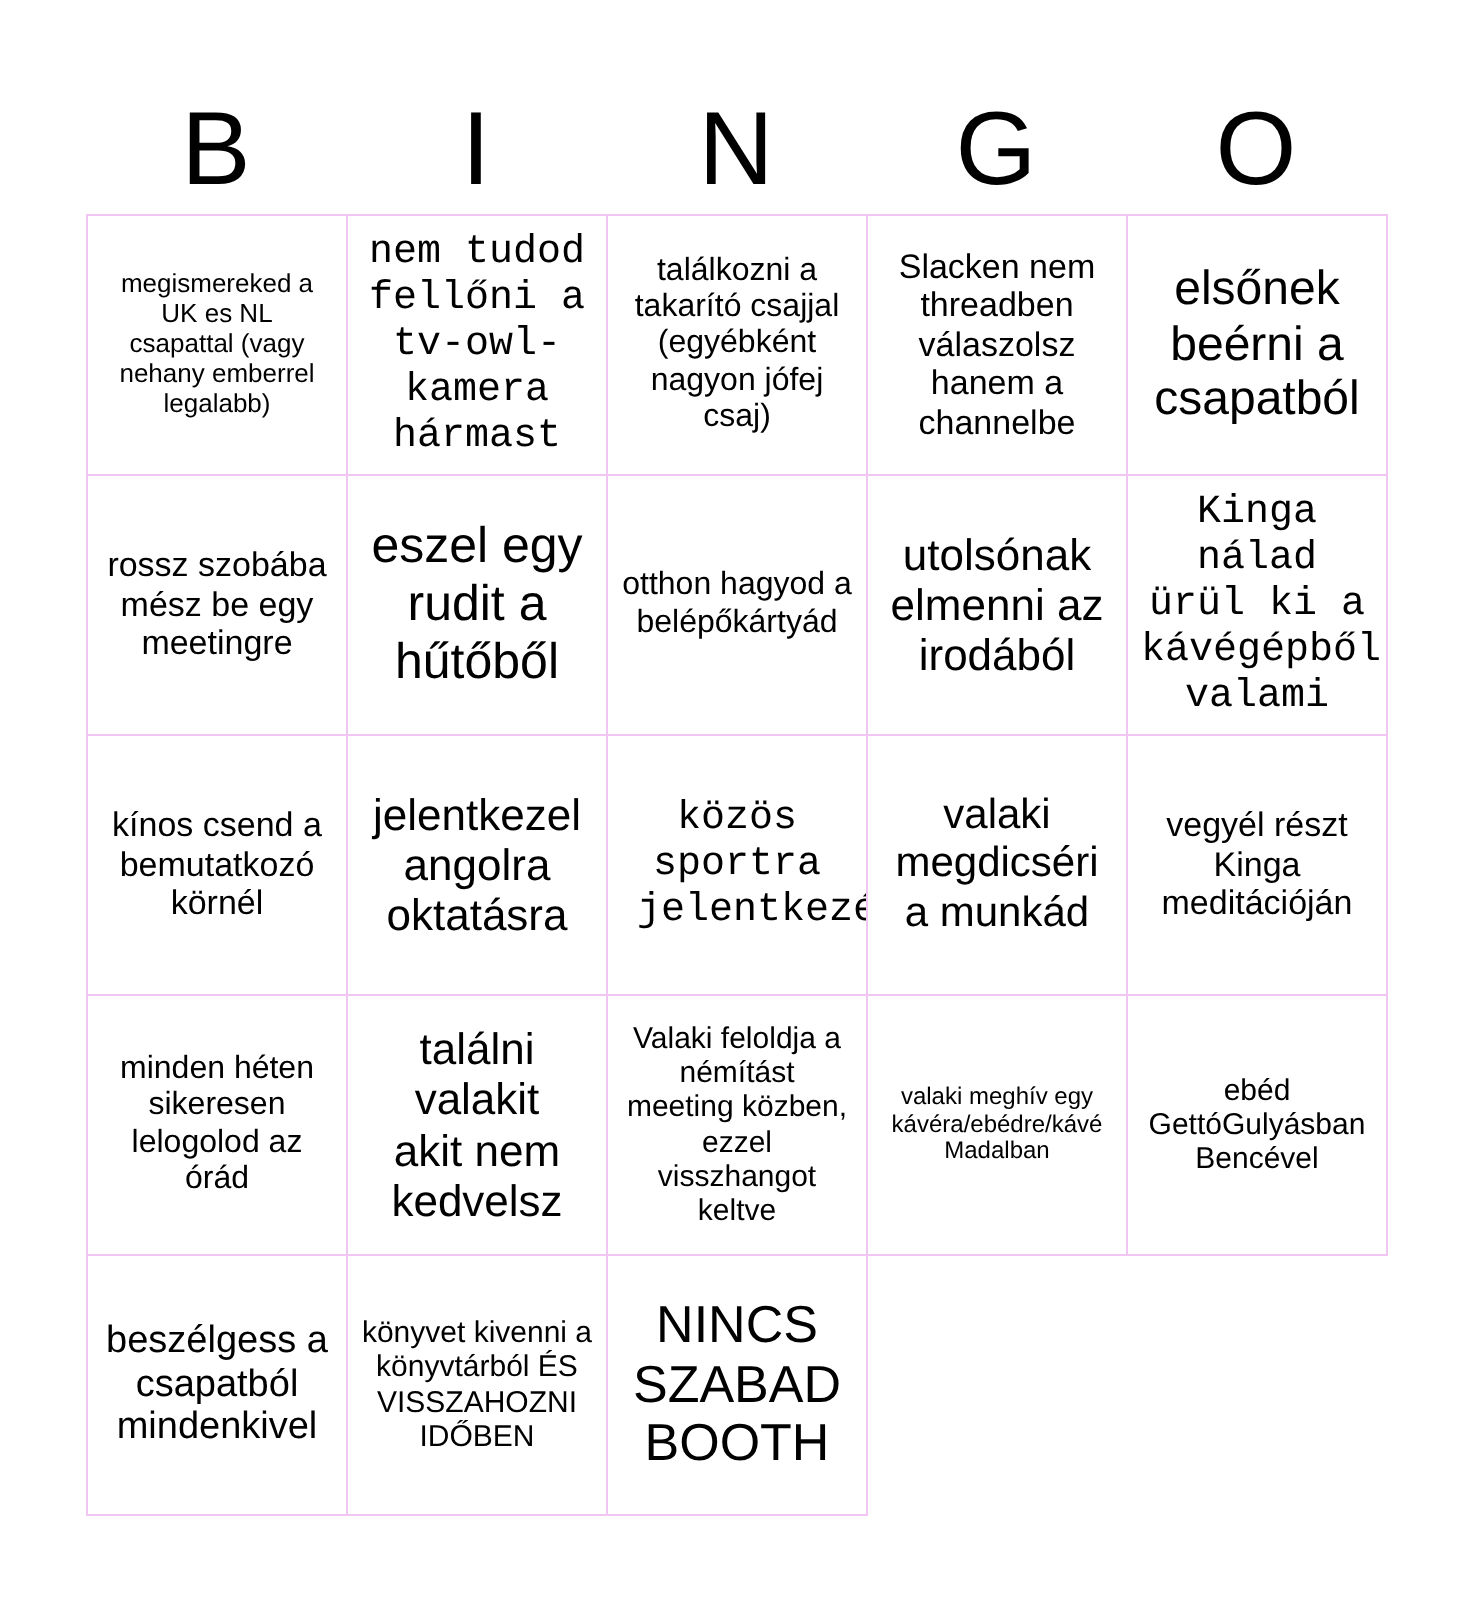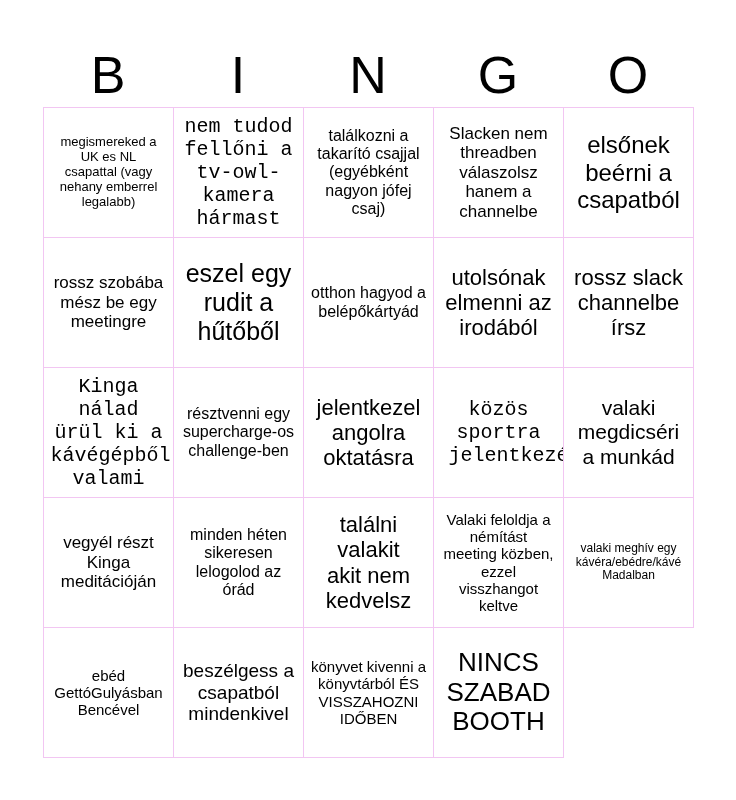--- a/index.html
+++ b/index.html
@@ -86,29 +86,26 @@
       </div>
     <div class="cell">
         <span class="s25">eszel egy rudit a hűtőből</span>
       </div>
     <div class="cell">
         <span class="s16" style="width:118px">otthon hagyod a belépőkártyád</span>
       </div>
     <div class="cell">
         <span class="s22" style="width:108px">utolsónak elmenni az irodából</span>
       </div>
-    <div class="cell">
-        <span class="s22">rossz slack channelbe írsz</span>
-      </div>
 
     <div class="cell">
         <span class="s20" style="width:116px">Kinga nálad ürül ki a kávégépből valami</span>
       </div>
     <div class="cell">
-        <span class="s16" style="width:114px">résztvenni egy supercharge-os challenge-ben</span>
+        <span class="s17" style="width:116px">kínos csend a bemutatkozó körnél</span>
       </div>
     <div class="cell">
         <span class="s22">jelentkezel angolra oktatásra</span>
       </div>
     <div class="cell">
         <span class="s20" style="width:100px">közös sportra jelentkezés</span>
       </div>
 
     <div class="cell">
         <span class="s21" style="width:114px">valaki megdicséri a munkád</span>

